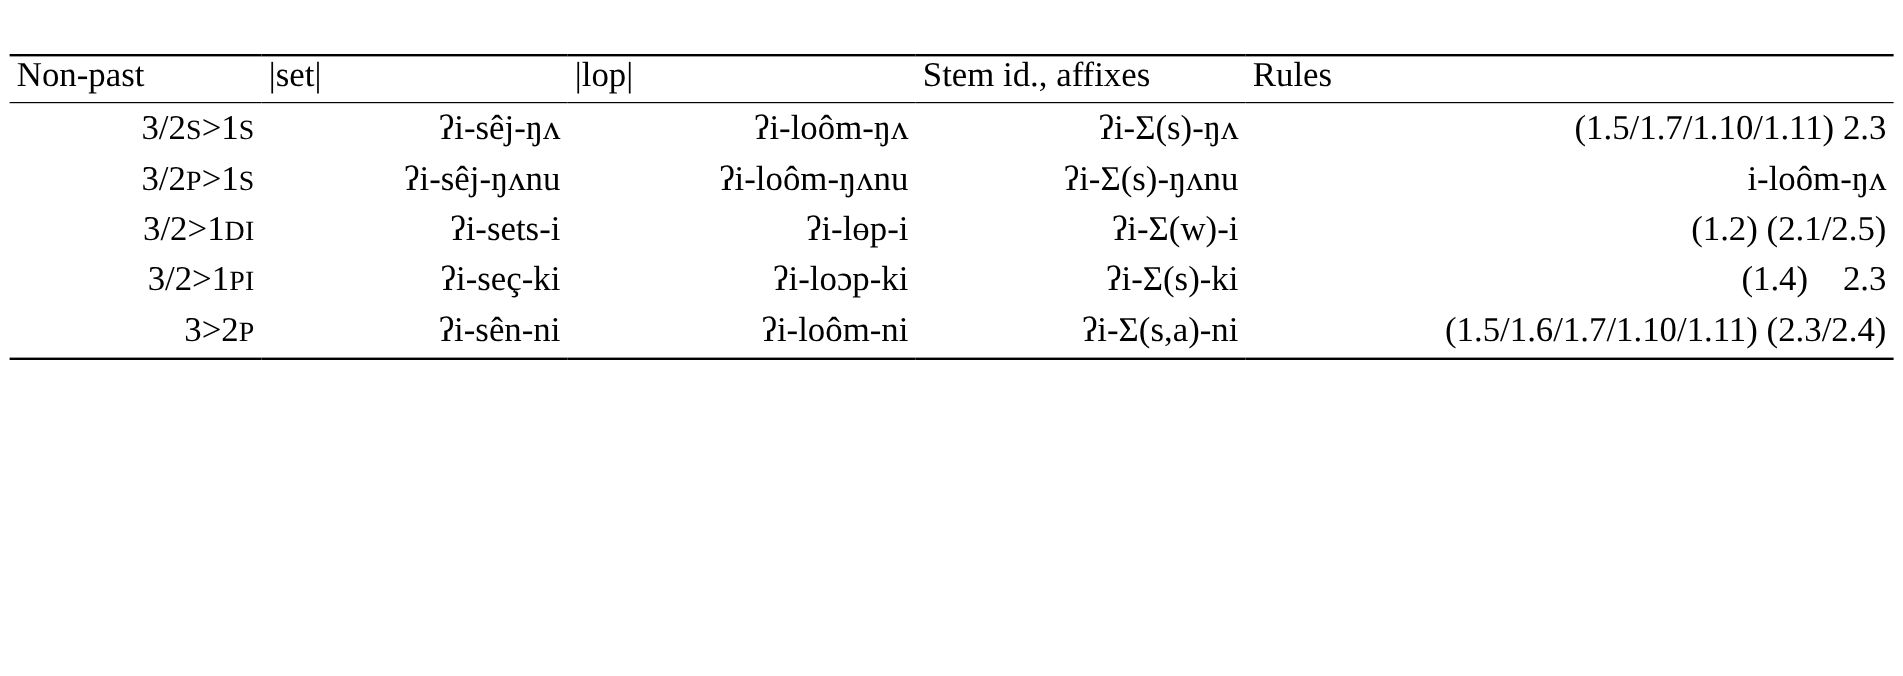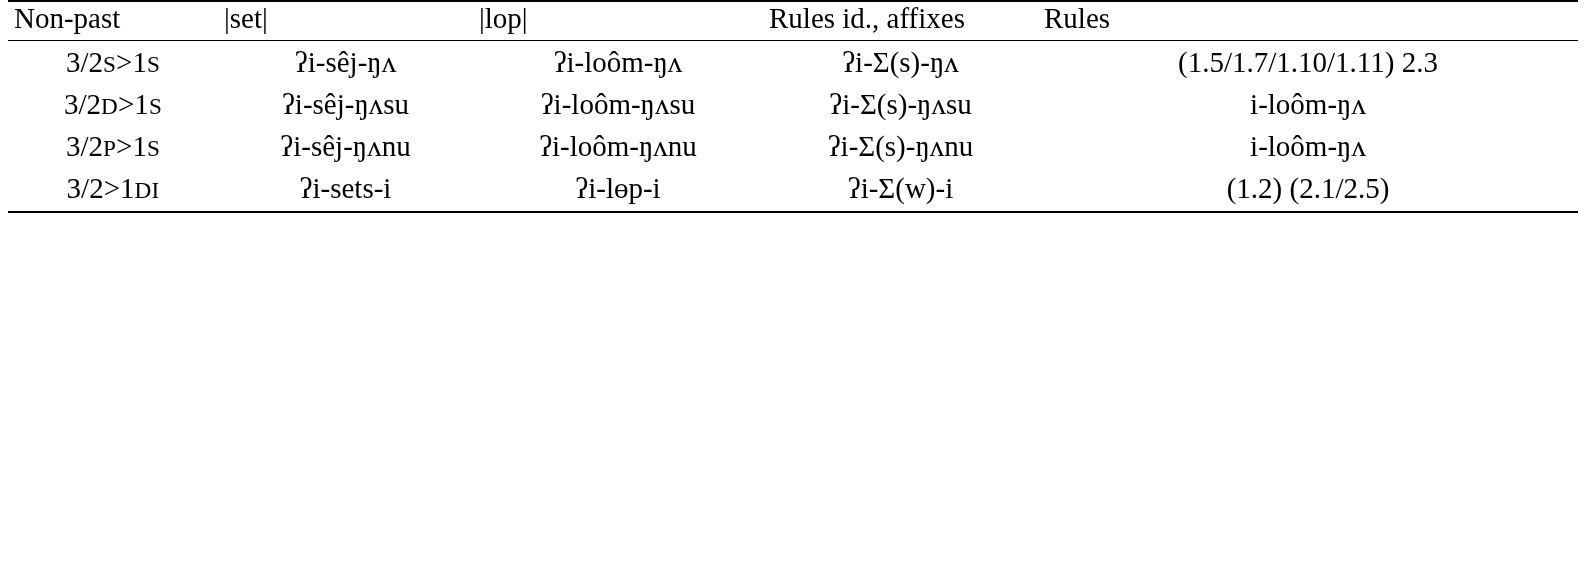--- a/index.html
+++ b/index.html
@@ -13,20 +13,21 @@
     font-family: "Liberation Serif", "DejaVu Serif", serif;
     color: #000000;
     overflow: hidden;
   }
   #sheet {
     position: relative;
     width: 1586px;
     height: 437px;
     box-sizing: border-box;
     padding: 0;
+    margin-top: 45px;
   }
   table.ling {
     border-collapse: collapse;
     width: 1570px;
     margin: 0 auto;
     table-layout: fixed;
     font-size: 29px;
     line-height: 1.0;
   }
   table.ling col.c0 { width: 210px; }
@@ -38,21 +39,21 @@
   table.ling thead th {
     text-align: left;
     font-weight: normal;
     padding: 2px 6px 7px 6px;
     border-top: 2.5px solid #000;
     border-bottom: 1.4px solid #000;
     vertical-align: bottom;
     white-space: nowrap;
   }
   table.ling tbody td {
-    text-align: center;
+    text-align: right;
     padding: 7px 6px 6px 6px;
     vertical-align: baseline;
     white-space: pre;
   }
   table.ling tbody tr:last-child td {
     border-bottom: 2.5px solid #000;
     padding-bottom: 8px;
   }
   .sc {
     font-size: 0.80em;
@@ -70,48 +71,55 @@
         <col class="c1">
         <col class="c2">
         <col class="c3">
         <col class="c4">
     </colgroup>
     <thead>
       <tr>
         <th>Non-past</th>
         <th>|set|</th>
         <th>|lop|</th>
-        <th>Rules id., affixes</th>
+        <th>Stem id., affixes</th>
         <th>Rules</th>
       </tr>
     </thead>
     <tbody id="tbody">
         <tr>
           <td>3/2<span class="sc">S</span>&gt;1<span class="sc">S</span></td>
           <td>ʔi-sêj-ŋʌ</td>
           <td>ʔi-loôm-ŋʌ</td>
           <td>ʔi-Σ(s)-ŋʌ</td>
           <td class="rulecell">(1.5/1.7/1.10/1.11) 2.3</td>
-        </tr>
-        <tr>
-          <td>3/2<span class="sc">D</span>&gt;1<span class="sc">S</span></td>
-          <td>ʔi-sêj-ŋʌsu</td>
-          <td>ʔi-loôm-ŋʌsu</td>
-          <td>ʔi-Σ(s)-ŋʌsu</td>
-          <td class="rulecell">i-loôm-ŋʌ</td>
         </tr>
         <tr>
           <td>3/2<span class="sc">P</span>&gt;1<span class="sc">S</span></td>
           <td>ʔi-sêj-ŋʌnu</td>
           <td>ʔi-loôm-ŋʌnu</td>
           <td>ʔi-Σ(s)-ŋʌnu</td>
           <td class="rulecell">i-loôm-ŋʌ</td>
         </tr>
         <tr>
           <td>3/2&gt;1<span class="sc">DI</span></td>
           <td>ʔi-sets-i</td>
           <td>ʔi-lɵp-i</td>
           <td>ʔi-Σ(w)-i</td>
           <td class="rulecell">(1.2) (2.1/2.5)</td>
         </tr>
+        <tr>
+          <td>3/2&gt;1<span class="sc">PI</span></td>
+          <td>ʔi-seç-ki</td>
+          <td>ʔi-loɔp-ki</td>
+          <td>ʔi-Σ(s)-ki</td>
+          <td class="rulecell">(1.4)    2.3</td>
+        </tr>
+        <tr>
+          <td>3&gt;2<span class="sc">P</span></td>
+          <td>ʔi-sên-ni</td>
+          <td>ʔi-loôm-ni</td>
+          <td>ʔi-Σ(s,a)-ni</td>
+          <td class="rulecell">(1.5/1.6/1.7/1.10/1.11) (2.3/2.4)</td>
+        </tr>
       </tbody>
   </table>
 </div>
 
 </body></html>

